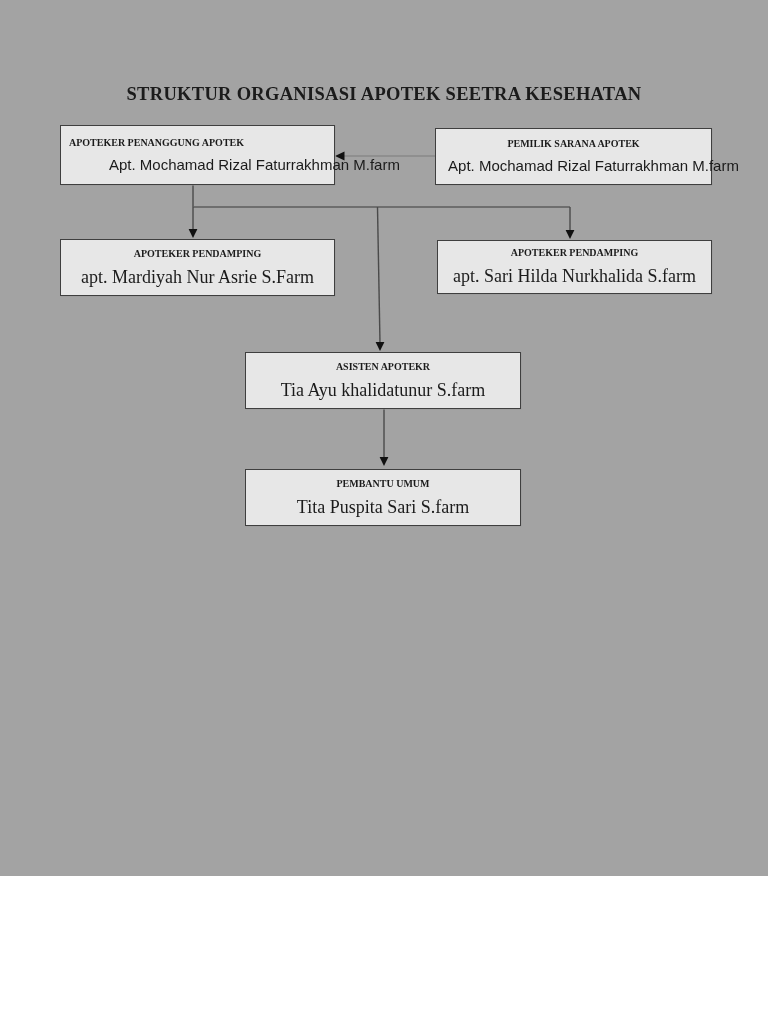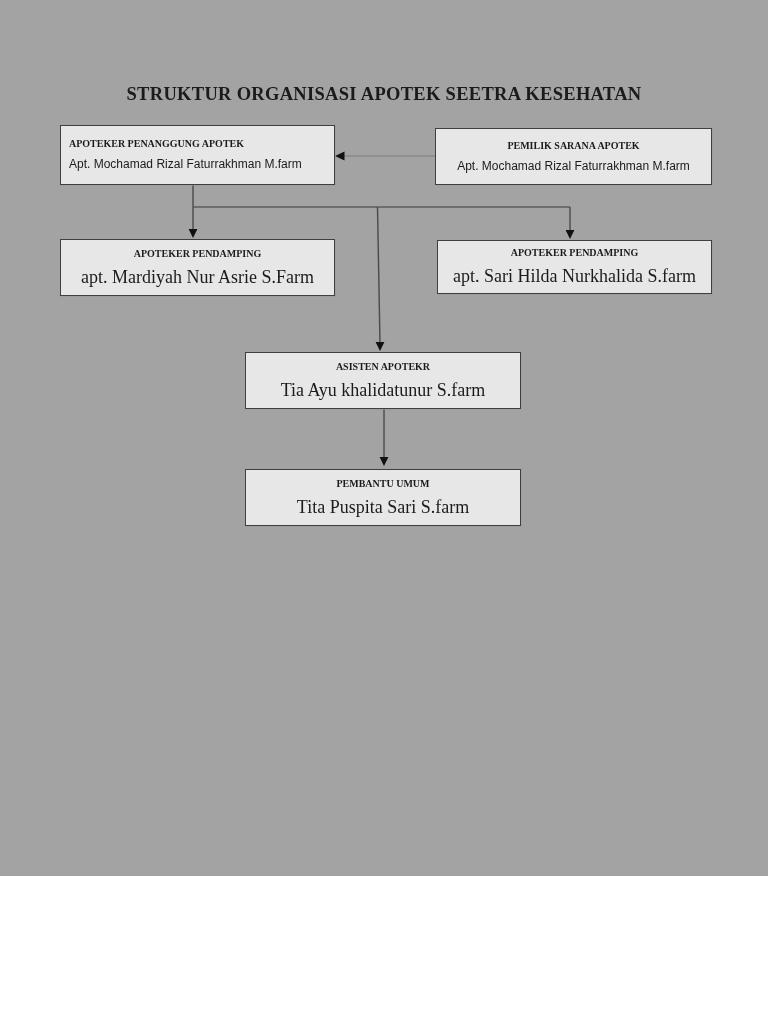--- a/index.html
+++ b/index.html
@@ -58,21 +58,22 @@
   }
   .org-node .person {
     font-family: "Liberation Serif", serif;
     font-size: 18px;
     line-height: 1.1;
     white-space: nowrap;
   }
   
   .org-node.sans-person .person {
     font-family: "Liberation Sans", sans-serif;
-    font-size: 12px;
+    font-size: 15px;
+    margin-left: 40px;
   }
   
   .node-apa  { left: 60px;  top: 125px; width: 275px; height: 60px; align-items: flex-start; padding-left: 8px; }
   .node-psa  { left: 435px; top: 128px; width: 277px; height: 57px; }
   .node-ap1  { left: 60px;  top: 239px; width: 275px; height: 57px; }
   .node-ap2  { left: 437px; top: 240px; width: 275px; height: 54px; }
   .node-aa   { left: 245px; top: 352px; width: 276px; height: 57px; }
   .node-pu   { left: 245px; top: 469px; width: 276px; height: 57px; }
 </style>
 </head>

